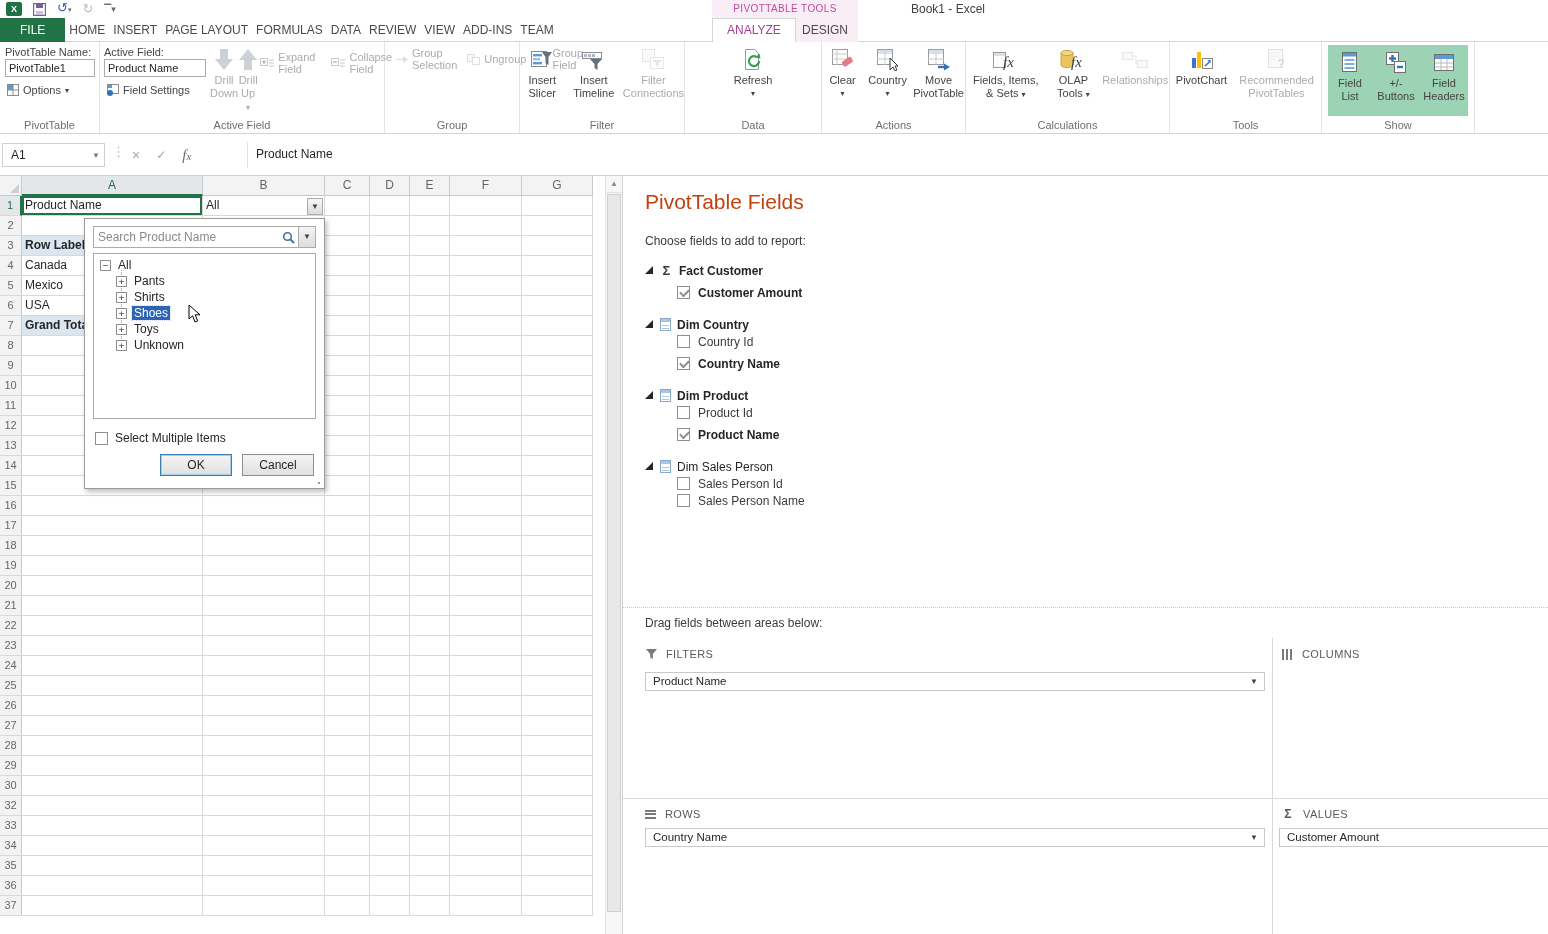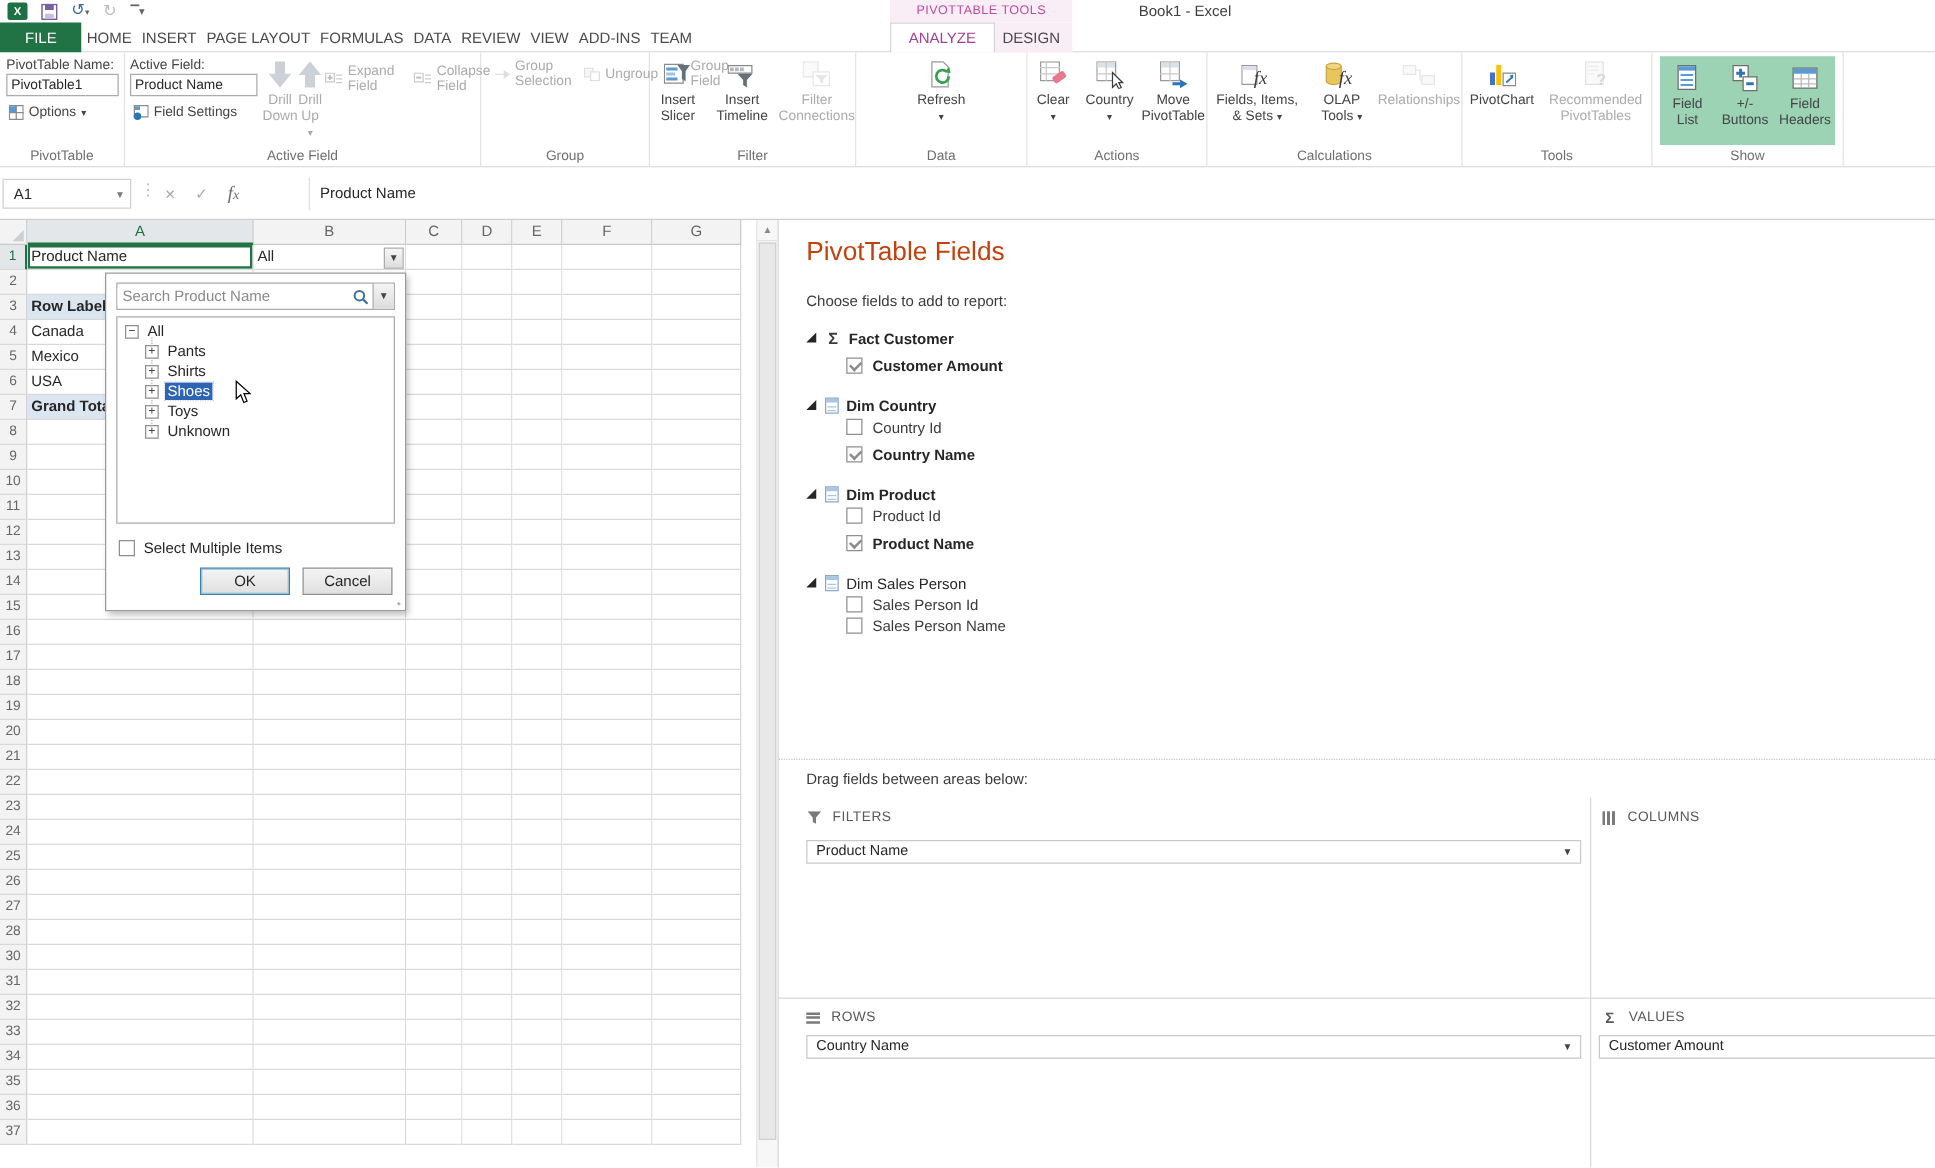--- a/index.html
+++ b/index.html
@@ -786,31 +786,31 @@
         <div class="rowh">28</div>
         <div class="gcell" style="width: 181px;"></div>
         <div class="gcell" style="width: 122px;"></div>
         <div class="gcell" style="width: 45px;"></div>
         <div class="gcell" style="width: 40px;"></div>
         <div class="gcell" style="width: 40px;"></div>
         <div class="gcell" style="width: 72px;"></div>
         <div class="gcell" style="width: 71px;"></div>
       </div>
       <div class="grow">
+        <div class="rowh">29</div>
+        <div class="gcell" style="width: 181px;"></div>
+        <div class="gcell" style="width: 122px;"></div>
+        <div class="gcell" style="width: 45px;"></div>
+        <div class="gcell" style="width: 40px;"></div>
+        <div class="gcell" style="width: 40px;"></div>
+        <div class="gcell" style="width: 72px;"></div>
+        <div class="gcell" style="width: 71px;"></div>
+      </div>
+      <div class="grow">
         <div class="rowh">30</div>
-        <div class="gcell" style="width: 181px;"></div>
-        <div class="gcell" style="width: 122px;"></div>
-        <div class="gcell" style="width: 45px;"></div>
-        <div class="gcell" style="width: 40px;"></div>
-        <div class="gcell" style="width: 40px;"></div>
-        <div class="gcell" style="width: 72px;"></div>
-        <div class="gcell" style="width: 71px;"></div>
-      </div>
-      <div class="grow">
-        <div class="rowh">31</div>
         <div class="gcell" style="width: 181px;"></div>
         <div class="gcell" style="width: 122px;"></div>
         <div class="gcell" style="width: 45px;"></div>
         <div class="gcell" style="width: 40px;"></div>
         <div class="gcell" style="width: 40px;"></div>
         <div class="gcell" style="width: 72px;"></div>
         <div class="gcell" style="width: 71px;"></div>
       </div>
       <div class="grow">
         <div class="rowh">32</div>

